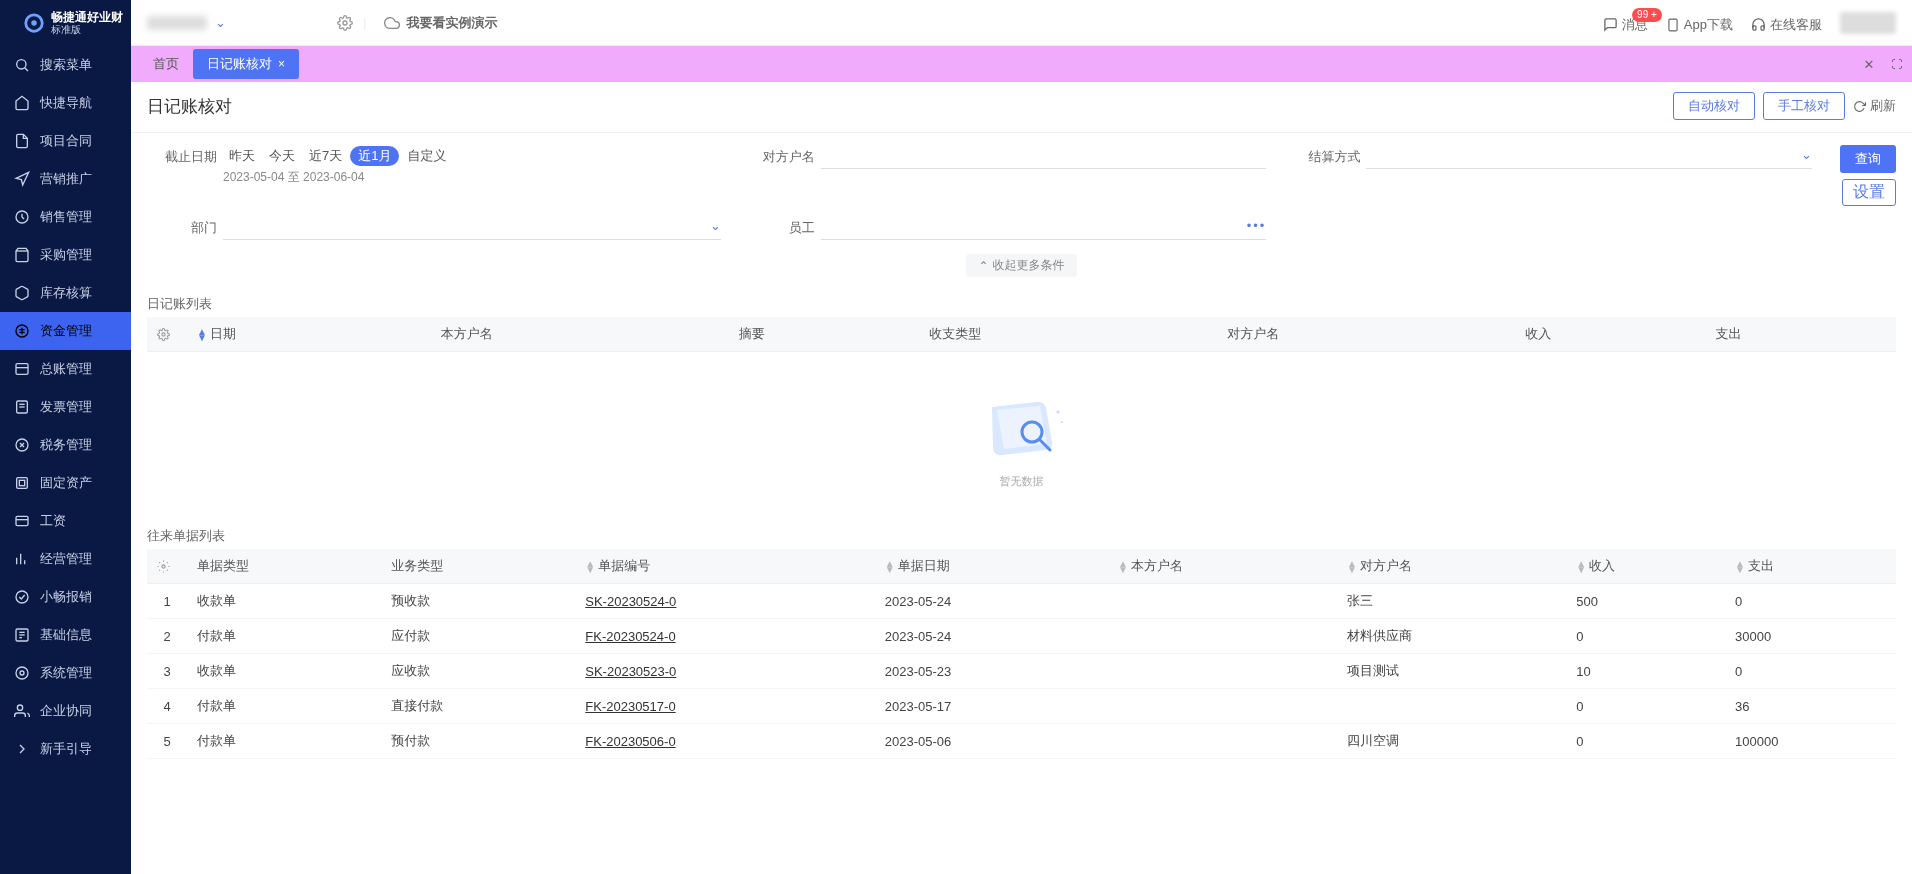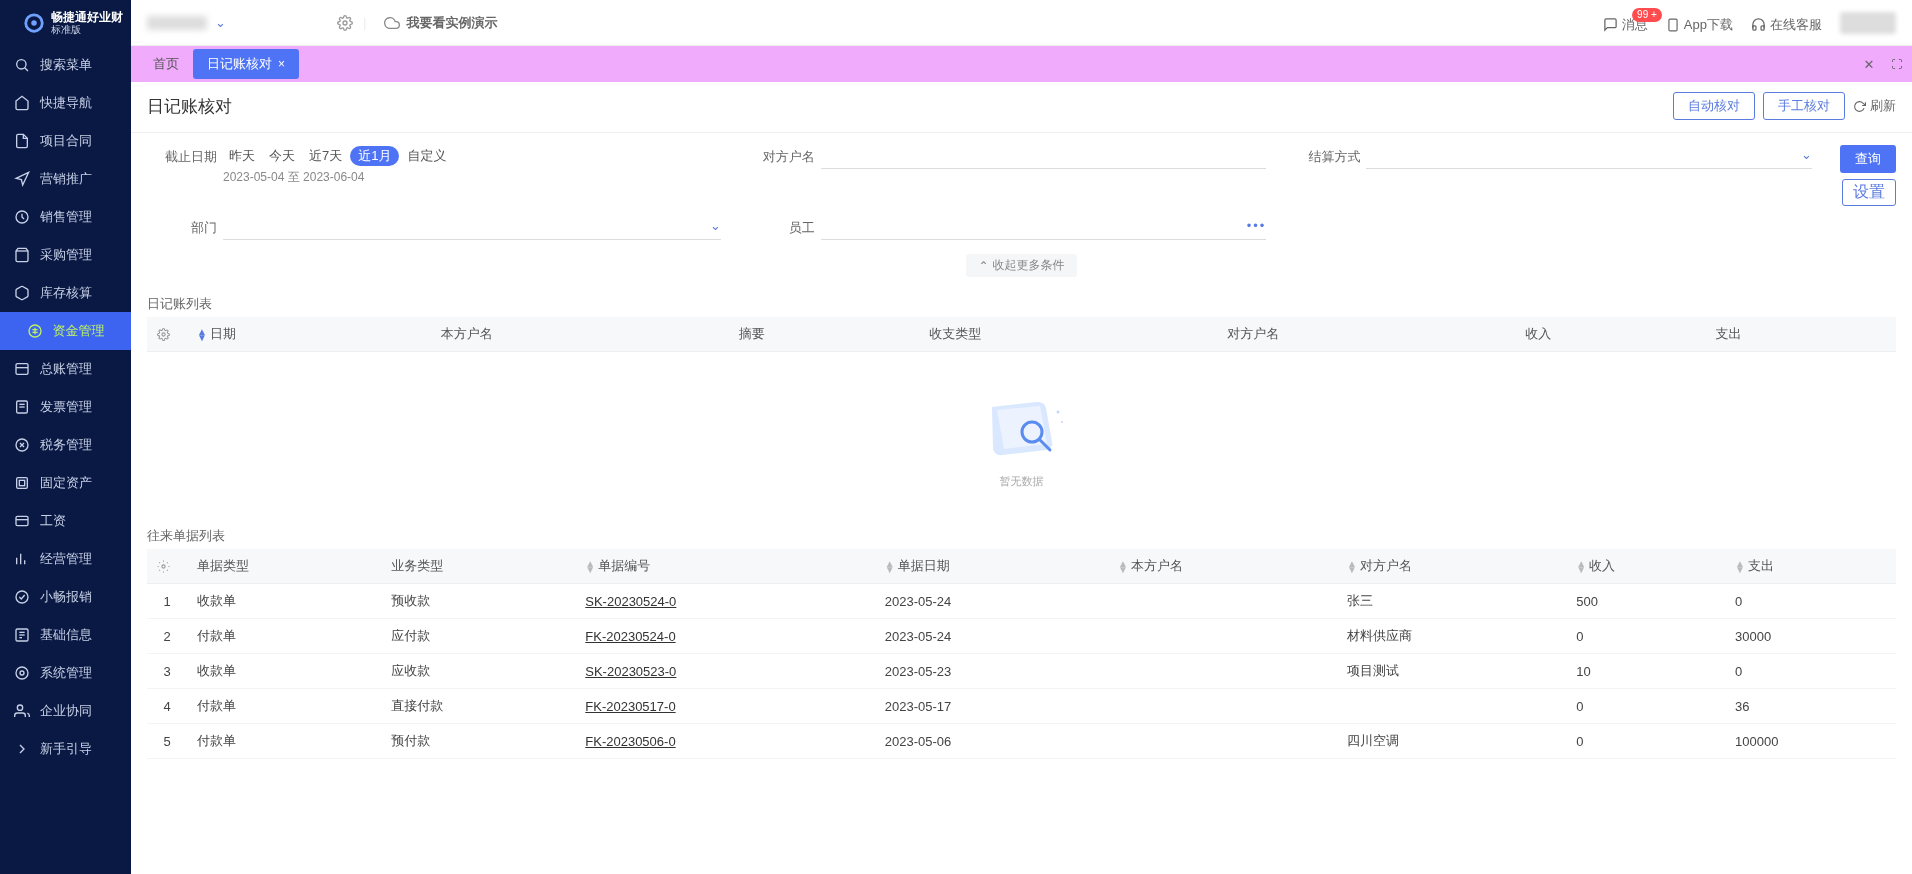--- a/index.html
+++ b/index.html
@@ -10,21 +10,21 @@
 
 
 .sidebar { width: 131px; background: #0a1944; color: #c7d0e6; display: flex; flex-direction: column; flex-shrink: 0; }
 .logo-area { padding: 10px 8px; display: flex; align-items: center; gap: 6px; justify-content: flex-end; }
 .logo-icon { width: 22px; height: 22px; }
 .logo-text { display: flex; flex-direction: column; }
 .logo-title { font-size: 12px; color: #fff; font-weight: bold; line-height: 14px; }
 .logo-sub { font-size: 10px; color: #c7d0e6; line-height: 12px; }
 .sidebar-items { flex: 1; overflow-y: auto; }
 .sidebar-item { display: flex; align-items: center; gap: 10px; padding: 10px 14px; cursor: pointer; font-size: 13px; }
-.sidebar-item.active { background: #3c64f0; color: #bef264; justify-content: center; }
+.sidebar-item.active { background: #3c64f0; color: #000000; }
 .sidebar-icon { width: 16px; height: 16px; display: inline-flex; align-items: center; justify-content: center; flex-shrink: 0; }
 
 
 .main { flex: 1; display: flex; flex-direction: column; min-width: 0; }
 
 
 .topbar { height: 46px; border-bottom: 1px solid #eee; display: flex; align-items: center; padding: 0 16px; gap: 16px; background: #fff; }
 .topbar-left { display: flex; align-items: center; gap: 10px; }
 .org-select { color: #888; font-size: 13px; display: flex; align-items: center; gap: 8px; min-width: 180px; }
 .org-chevron { color: #5a7be0; }

